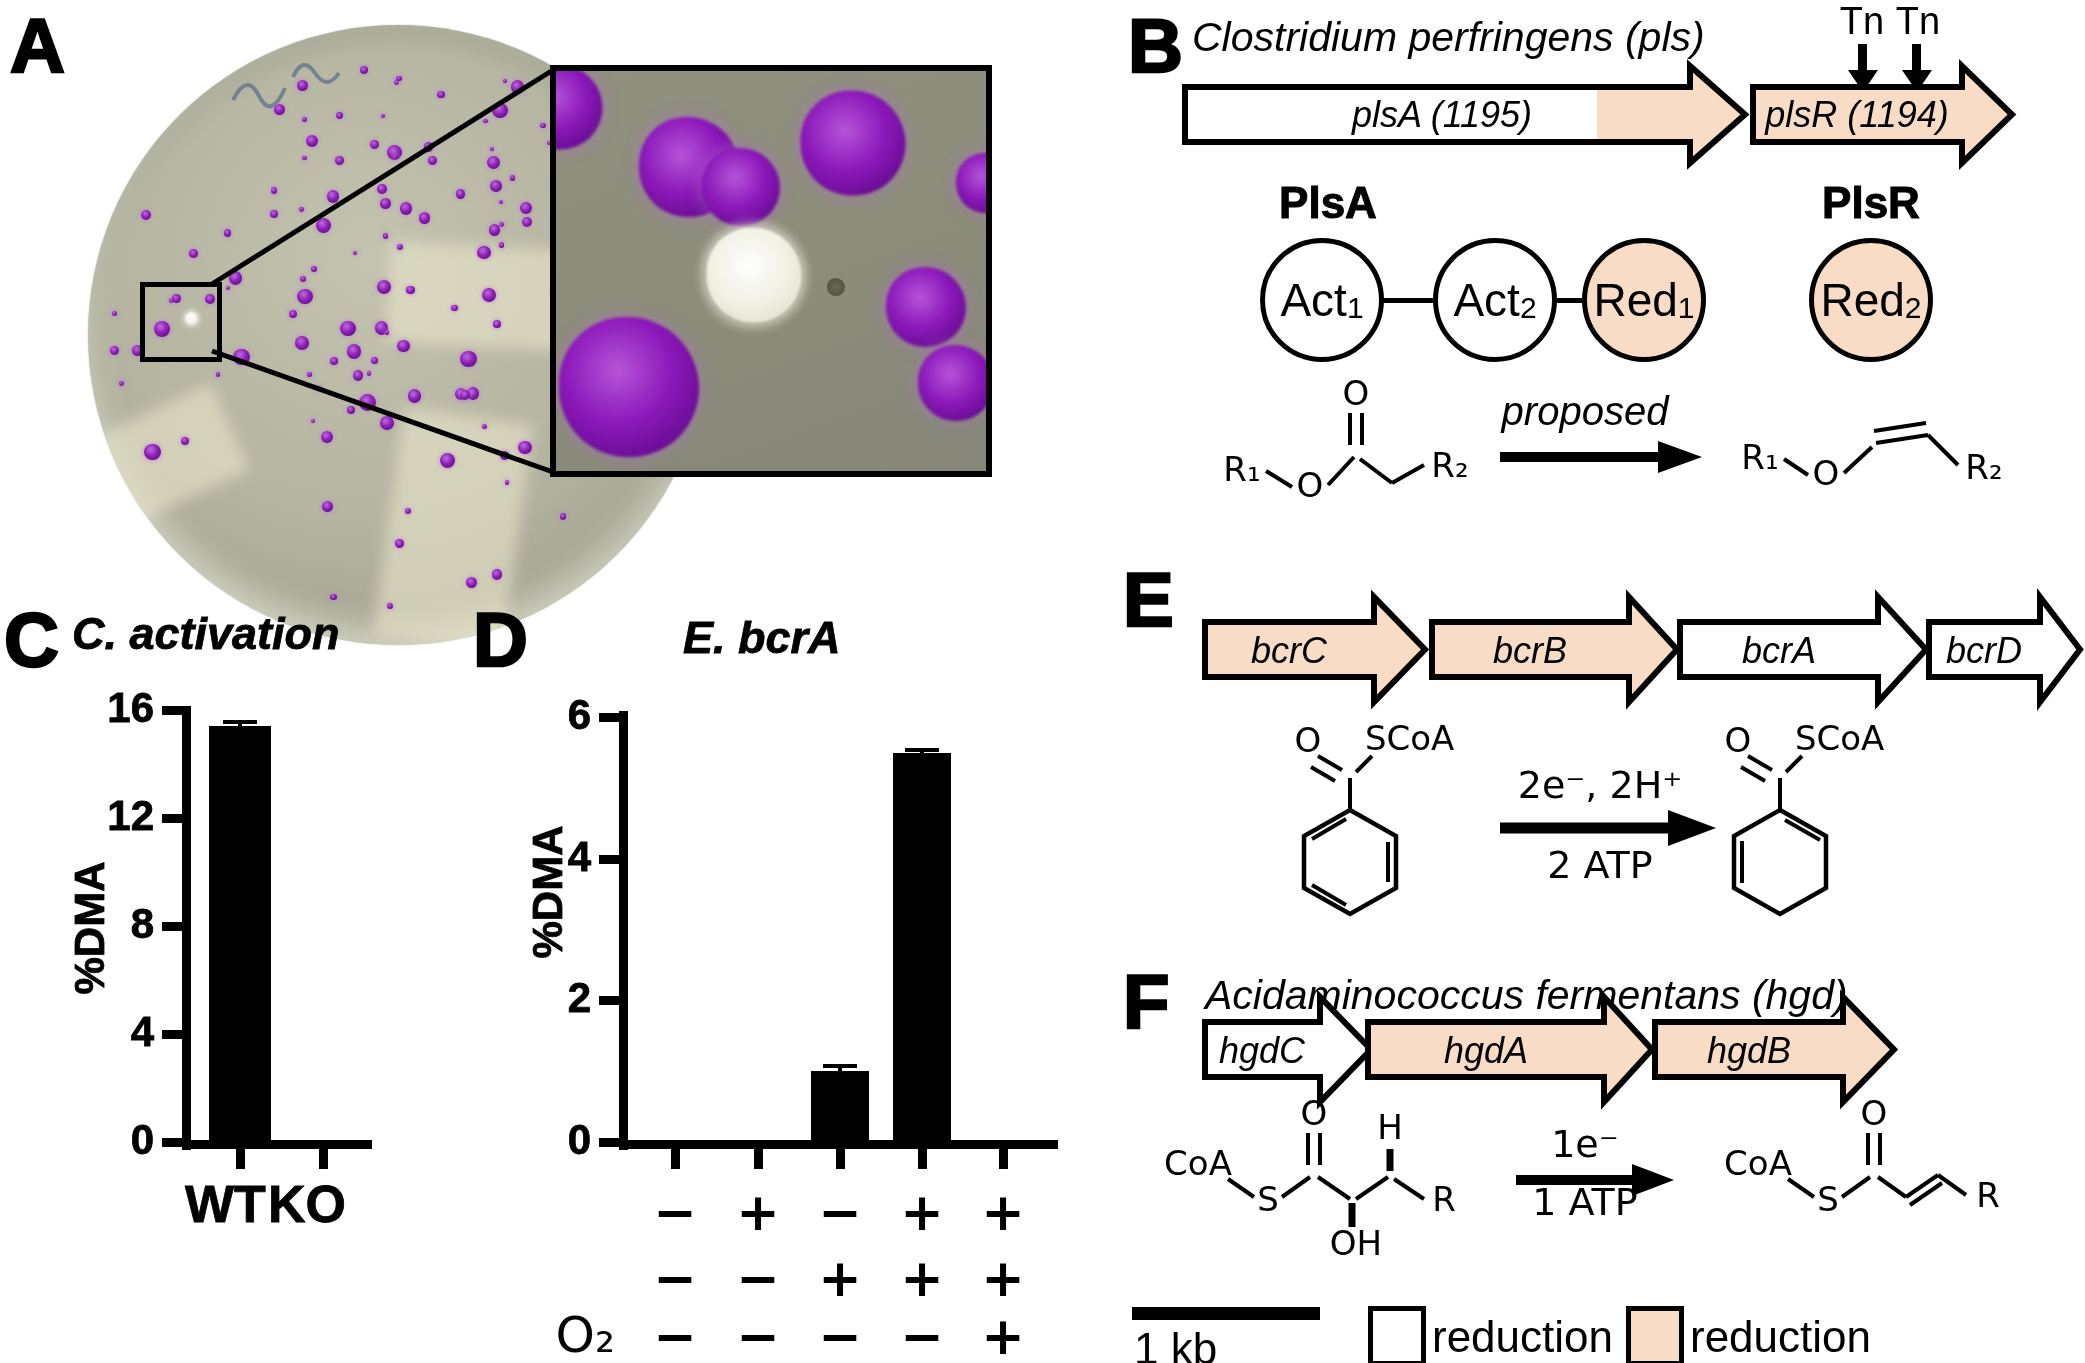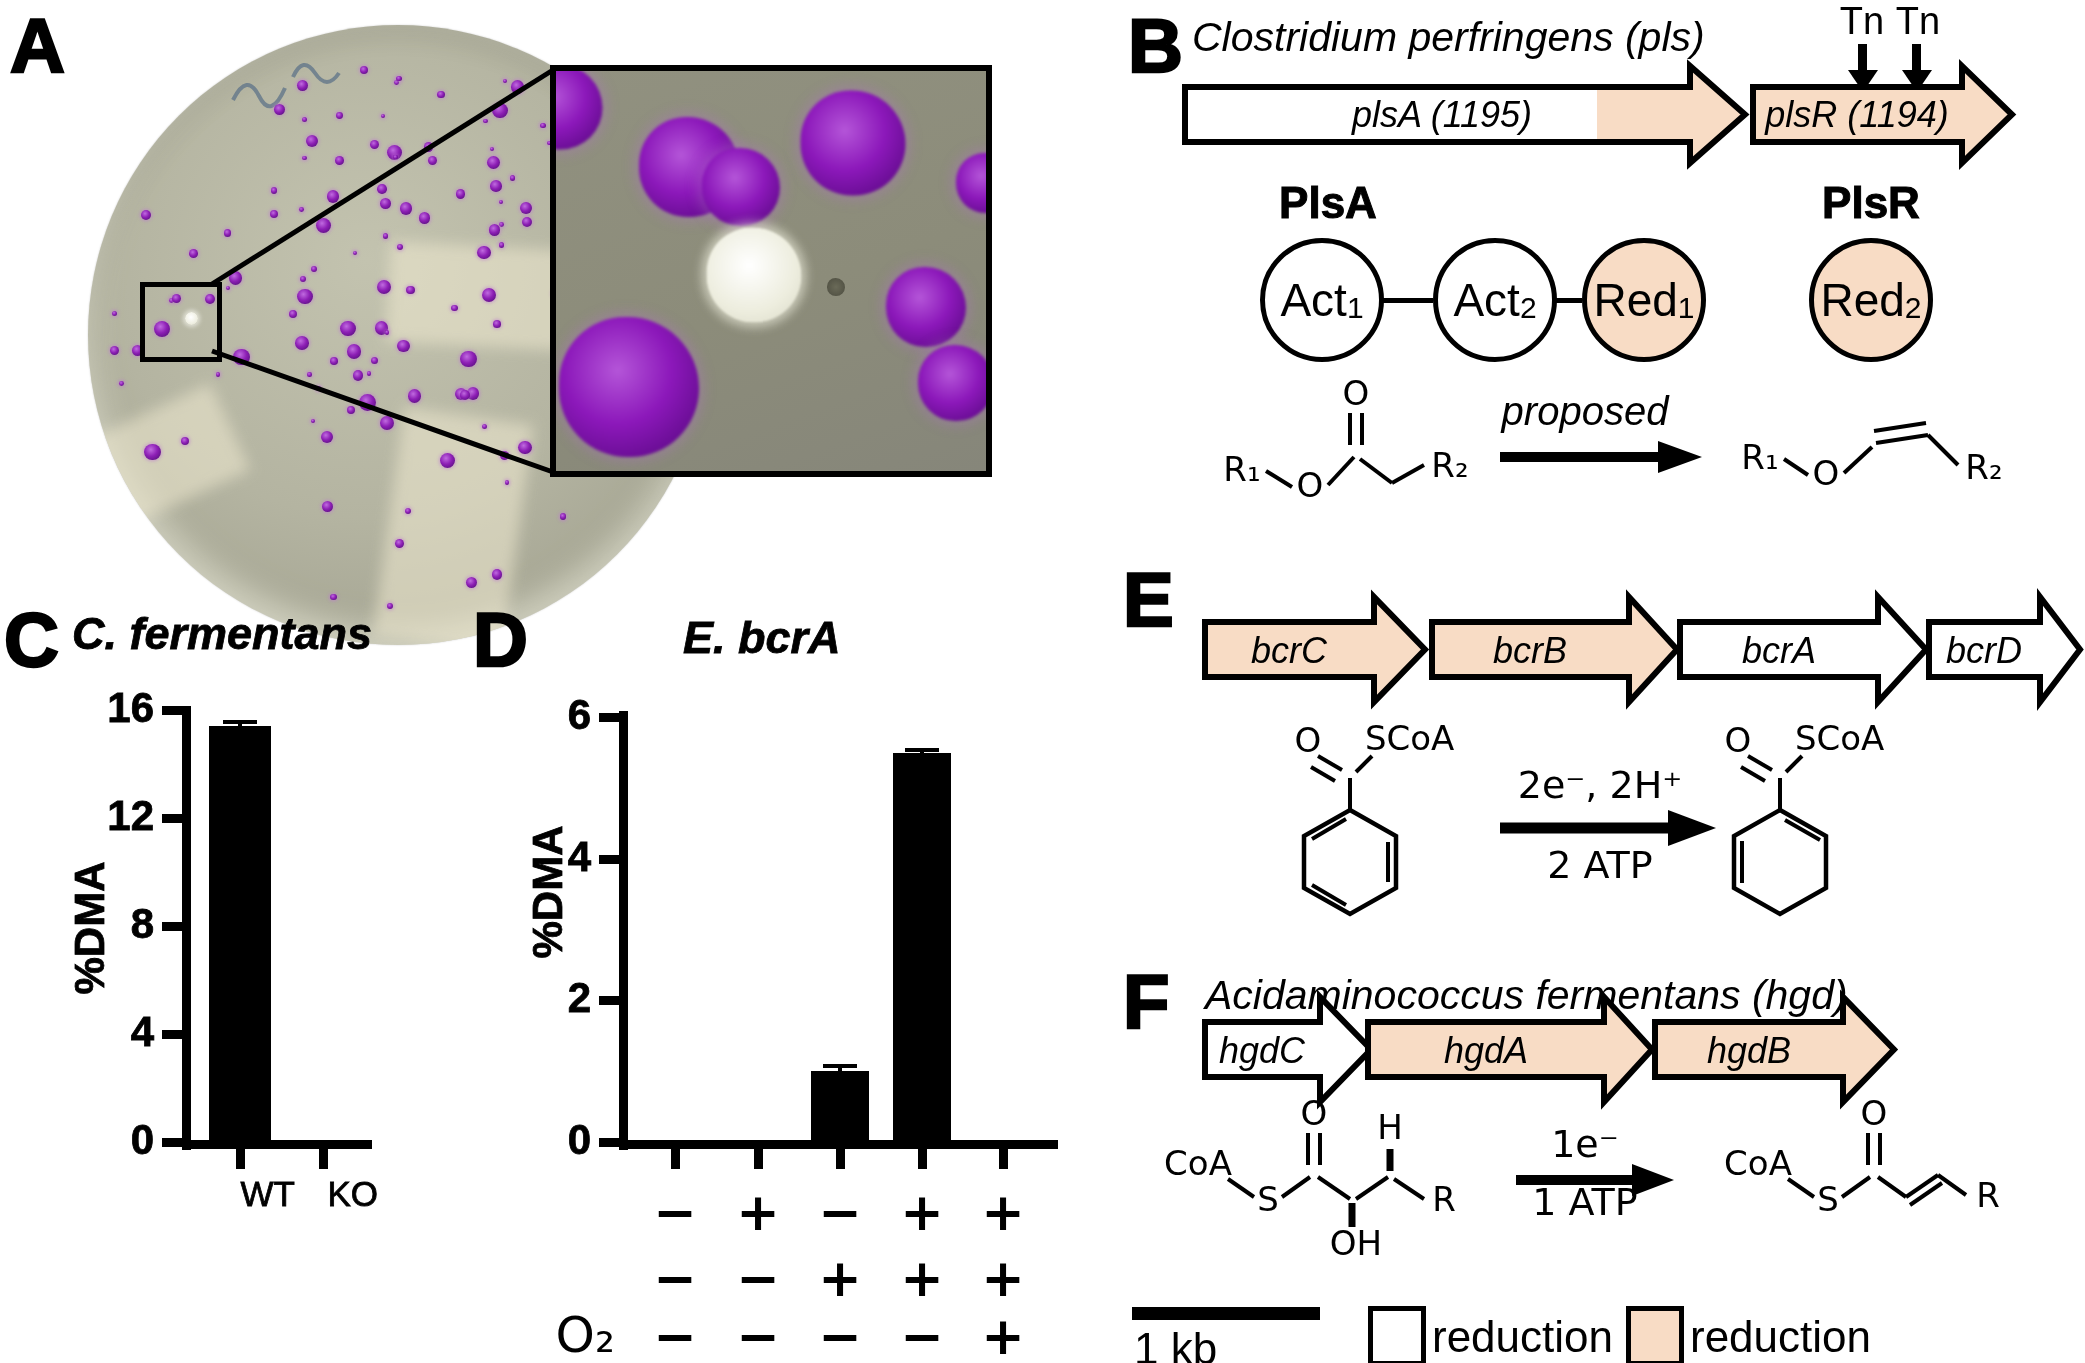--- a/index.html
+++ b/index.html
@@ -5,21 +5,21 @@
   html,body{margin:0;padding:0;background:#fff;}
   #stage{position:relative;width:2085px;height:1363px;background:#fff;overflow:hidden;
          font-family:"Liberation Sans","DejaVu Sans",sans-serif;color:#000;}
   .abs{position:absolute;}
   .panel-letter{position:absolute;font-size:76px;font-weight:900;-webkit-text-stroke:2.5px #000;letter-spacing:1px;}
   .species-title{position:absolute;font-style:italic;font-size:41px;font-weight:400;white-space:nowrap;text-align:right;}
   .chart-title{position:absolute;font-style:italic;font-size:45px;font-weight:700;-webkit-text-stroke:0.8px #000;white-space:nowrap;}
   .axis{position:absolute;background:#000;}
   .tick{position:absolute;background:#000;}
   .ticknum{position:absolute;font-size:42px;font-weight:700;-webkit-text-stroke:0.8px #000;text-align:right;width:90px;}
-  .catlabel{position:absolute;font-size:35px;font-weight:400;-webkit-text-stroke:0.8px #000;text-align:right;width:110px;}
+  .catlabel{position:absolute;font-size:52px;font-weight:700;-webkit-text-stroke:0.8px #000;text-align:left;width:110px;}
   .bar{position:absolute;background:#000;}
   .ylab{position:absolute;font-size:42px;font-weight:700;-webkit-text-stroke:0.8px #000;white-space:nowrap;
         transform:translate(-50%,-50%) rotate(-90deg);}
   .cond-label{position:absolute;font-size:50px;font-weight:400;text-align:right;width:235px;white-space:nowrap;
               font-family:"DejaVu Sans","Liberation Sans",sans-serif;}
   .cond-sign{position:absolute;font-size:52px;font-weight:700;width:64px;text-align:center;
              font-family:"DejaVu Sans",sans-serif;}
   .dom-circle{position:absolute;width:114px;height:114px;border:5px solid #000;border-radius:50%;
               display:flex;align-items:center;justify-content:center;font-size:46px;background:#fff;}
   .dom-circle sub{font-size:30px;transform:translateY(8px);}
@@ -285,21 +285,21 @@
     <line x1="584" y1="74" x2="608" y2="90" stroke="#000" stroke-width="4"></line>
     <text class="chem-text" x="626" y="100" text-anchor="middle">O</text>
     <line x1="644" y1="88" x2="672" y2="62" stroke="#000" stroke-width="4"></line>
     <line x1="676" y1="58" x2="728" y2="50" stroke="#000" stroke-width="4"></line>
     <line x1="674" y1="46" x2="726" y2="38" stroke="#000" stroke-width="4"></line>
     <line x1="728" y1="50" x2="758" y2="80" stroke="#000" stroke-width="4"></line>
     <text class="chem-text" x="784" y="94" text-anchor="middle">R₂</text>
   </svg>
 
   <div class="panel-letter" style="left:4px;top:596px;">C</div>
-  <div class="chart-title" style="left:72px;top:608px;">C. fermentans</div>
+  <div class="chart-title" style="left:72px;top:608px;">C. activation</div>
   <div class="ylab" style="left:90px;top:928px;">%DMA</div>
   <div id="chartC">
       <div class="axis" style="left: 182px; top: 706px; width: 9px; height: 444px;"></div>
       <div class="axis" style="left: 182px; top: 1140px; width: 190px; height: 9px;"></div>
       <div class="tick" style="left: 162px; top: 1138px; width: 20px; height: 9px;"></div>
       <div class="ticknum" style="left: 64px; top: 1116px;">0</div>
       <div class="tick" style="left: 162px; top: 1030px; width: 20px; height: 9px;"></div>
       <div class="ticknum" style="left: 64px; top: 1008px;">4</div>
       <div class="tick" style="left: 162px; top: 922px; width: 20px; height: 9px;"></div>
       <div class="ticknum" style="left: 64px; top: 900px;">8</div>

